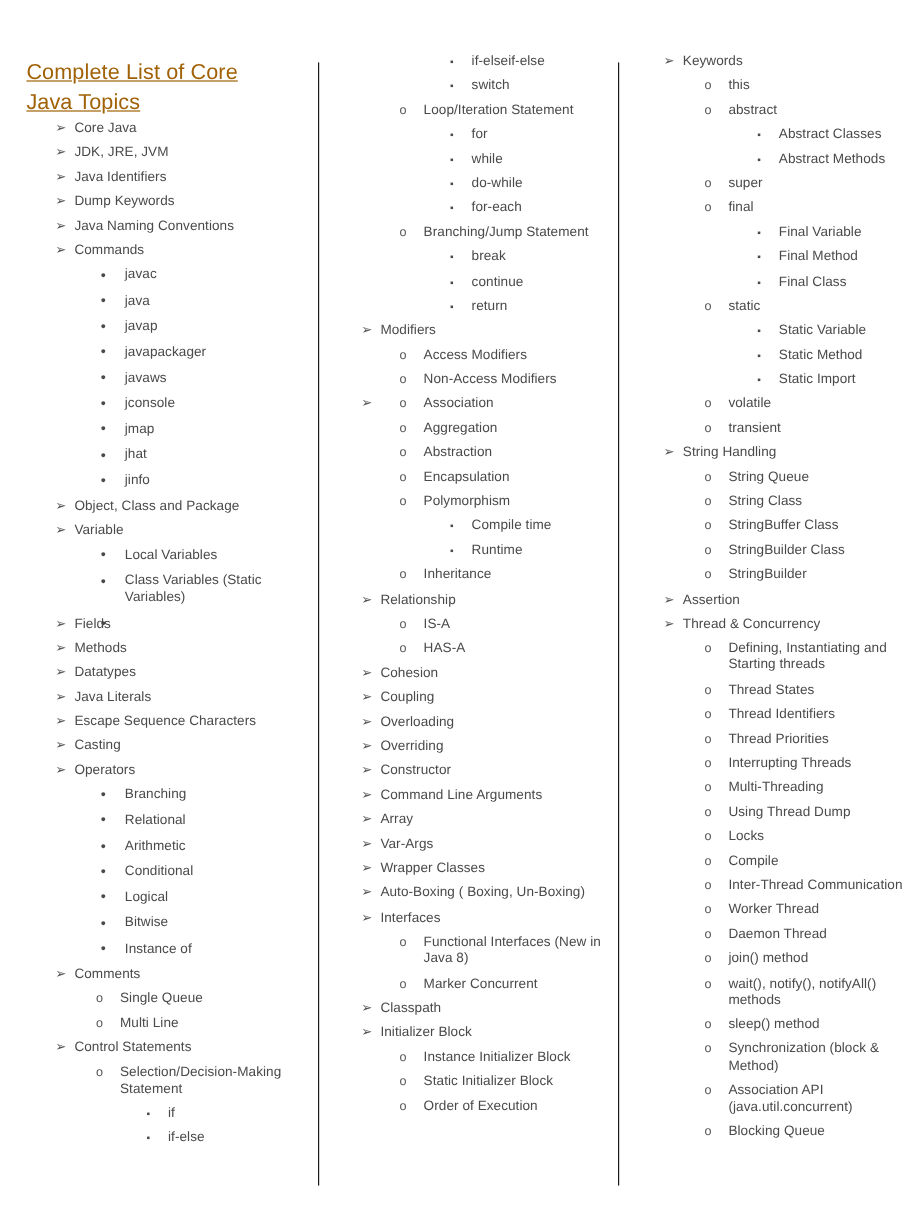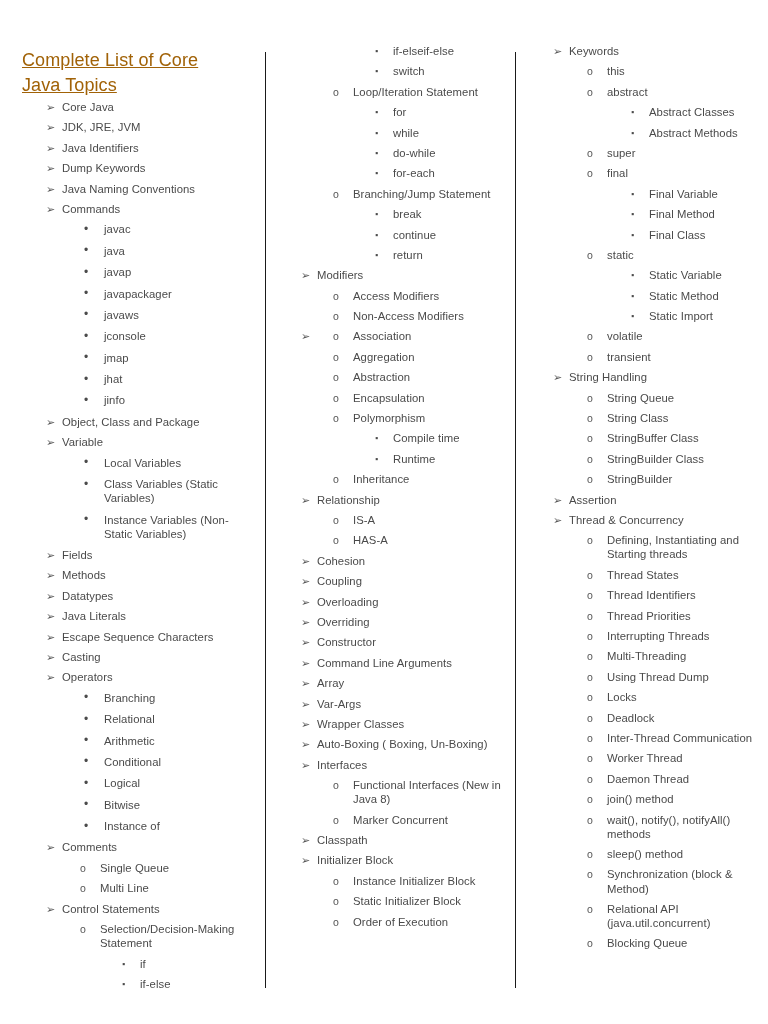--- a/index.html
+++ b/index.html
@@ -165,21 +165,21 @@
           <li class="l2d"><span class="mk">•</span><span class="txt">javapackager</span></li>
           <li class="l2d"><span class="mk">•</span><span class="txt">javaws</span></li>
           <li class="l2d"><span class="mk">•</span><span class="txt">jconsole</span></li>
           <li class="l2d"><span class="mk">•</span><span class="txt">jmap</span></li>
           <li class="l2d"><span class="mk">•</span><span class="txt">jhat</span></li>
           <li class="l2d"><span class="mk">•</span><span class="txt">jinfo</span></li>
           <li class="l1"><span class="mk">➢</span><span class="txt">Object, Class and Package</span></li>
           <li class="l1"><span class="mk">➢</span><span class="txt">Variable</span></li>
           <li class="l2d"><span class="mk">•</span><span class="txt">Local Variables</span></li>
           <li class="l2d"><span class="mk">•</span><span class="txt">Class Variables (Static Variables)</span></li>
-          <li class="l2d"><span class="mk">•</span><span class="txt">Instance Variables (Non-Static Variables)</span></li>
+          <li class="l2d"><span class="mk">•</span></li>
           <li class="l1"><span class="mk">➢</span><span class="txt">Fields</span></li>
           <li class="l1"><span class="mk">➢</span><span class="txt">Methods</span></li>
           <li class="l1"><span class="mk">➢</span><span class="txt">Datatypes</span></li>
           <li class="l1"><span class="mk">➢</span><span class="txt">Java Literals</span></li>
           <li class="l1"><span class="mk">➢</span><span class="txt">Escape Sequence Characters</span></li>
           <li class="l1"><span class="mk">➢</span><span class="txt">Casting</span></li>
           <li class="l1"><span class="mk">➢</span><span class="txt">Operators</span></li>
           <li class="l2d"><span class="mk">•</span><span class="txt">Branching</span></li>
           <li class="l2d"><span class="mk">•</span><span class="txt">Relational</span></li>
           <li class="l2d"><span class="mk">•</span><span class="txt">Arithmetic</span></li>
@@ -273,27 +273,27 @@
           <li class="l1"><span class="mk">➢</span><span class="txt">Assertion</span></li>
           <li class="l1"><span class="mk">➢</span><span class="txt">Thread &amp; Concurrency</span></li>
           <li class="l2"><span class="mk">o</span><span class="txt">Defining, Instantiating and Starting threads</span></li>
           <li class="l2"><span class="mk">o</span><span class="txt">Thread States</span></li>
           <li class="l2"><span class="mk">o</span><span class="txt">Thread Identifiers</span></li>
           <li class="l2"><span class="mk">o</span><span class="txt">Thread Priorities</span></li>
           <li class="l2"><span class="mk">o</span><span class="txt">Interrupting Threads</span></li>
           <li class="l2"><span class="mk">o</span><span class="txt">Multi-Threading</span></li>
           <li class="l2"><span class="mk">o</span><span class="txt">Using Thread Dump</span></li>
           <li class="l2"><span class="mk">o</span><span class="txt">Locks</span></li>
-          <li class="l2"><span class="mk">o</span><span class="txt">Deadlock</span></li>
+          <li class="l2"><span class="mk">o</span><span class="txt">Compile</span></li>
           <li class="l2"><span class="mk">o</span><span class="txt">Inter-Thread Communication</span></li>
           <li class="l2"><span class="mk">o</span><span class="txt">Worker Thread</span></li>
           <li class="l2"><span class="mk">o</span><span class="txt">Daemon Thread</span></li>
           <li class="l2"><span class="mk">o</span><span class="txt">join() method</span></li>
           <li class="l2"><span class="mk">o</span><span class="txt">wait(), notify(), notifyAll() methods</span></li>
           <li class="l2"><span class="mk">o</span><span class="txt">sleep() method</span></li>
           <li class="l2"><span class="mk">o</span><span class="txt">Synchronization (block &amp; Method)</span></li>
-          <li class="l2"><span class="mk">o</span><span class="txt">Relational API (java.util.concurrent)</span></li>
+          <li class="l2"><span class="mk">o</span><span class="txt">Association API (java.util.concurrent)</span></li>
           <li class="l2"><span class="mk">o</span><span class="txt">Blocking Queue</span></li>
         </ul>
     </div>
 
   </div>
 </div>
 
 </body></html>

